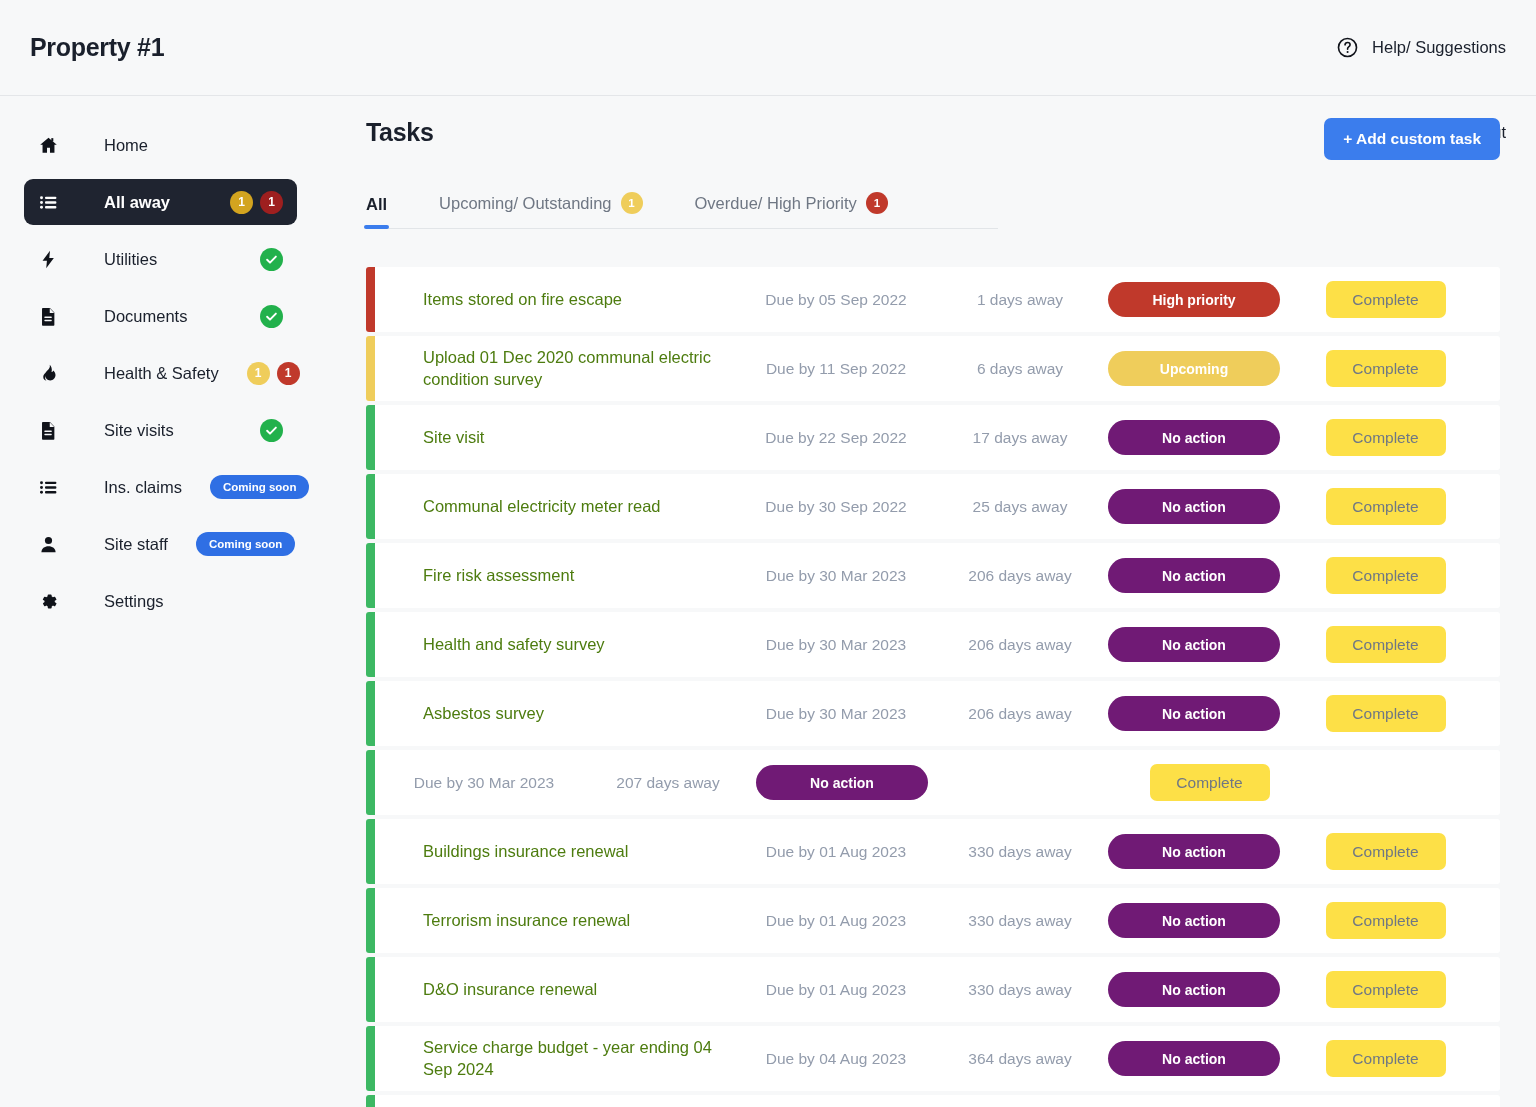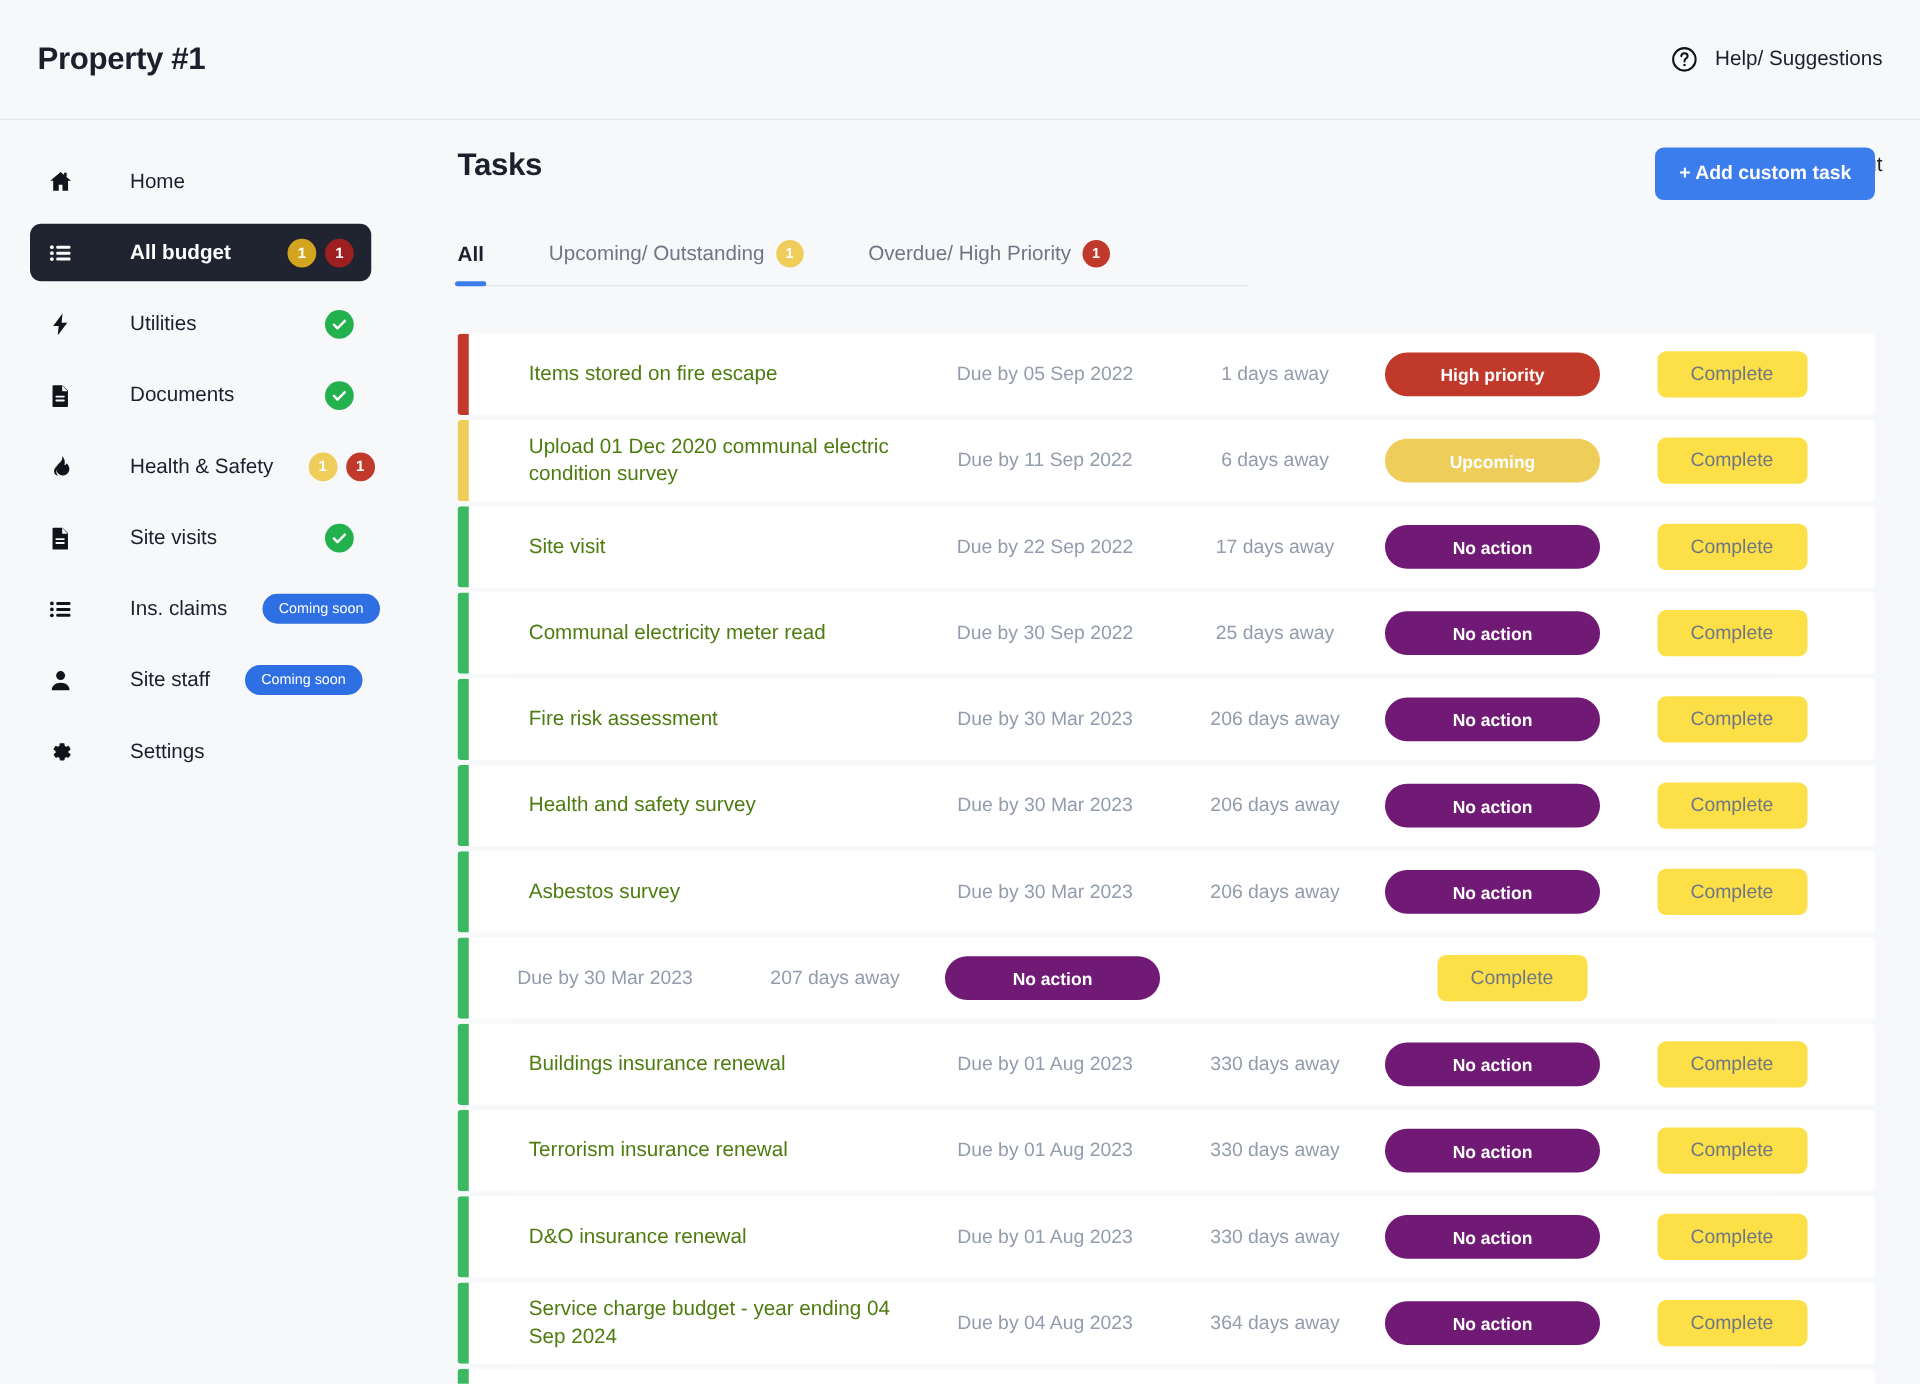--- a/index.html
+++ b/index.html
@@ -75,21 +75,21 @@
   .nav-item.active .count-badge.yellow { background: #d3a41f; }
   .nav-item.active .count-badge.red    { background: #9e1f1f; }
 
   .check-badge {
     width: 23px; height: 23px; border-radius: 50%;
     background: #22b14c;
     display: flex; align-items: center; justify-content: center;
   }
   .soon-pill {
     background: #2f6fe4; color: #fff;
-    font-size: 11.5px; font-weight: 400;
+    font-size: 11.5px; font-weight: 700;
     border-radius: 20px; padding: 6px 13px;
     white-space: nowrap;
   }
 
   
   .main { flex: 1; padding: 22px 36px 0 6px; min-width: 0; }
   .main-head { display: flex; align-items: flex-start; }
   .page-title { font-size: 25px; font-weight: 700; color: #1a202c; letter-spacing: -0.3px; }
   .add-btn {
     margin-left: auto;
@@ -231,21 +231,21 @@
         <span class="nav-ico">
           <svg width="21" height="21" viewBox="0 0 24 24" aria-hidden="true">
             <circle cx="4" cy="6.6" r="1.7" fill="#ffffff"></circle>
             <circle cx="4" cy="12" r="1.7" fill="#ffffff"></circle>
             <circle cx="4" cy="17.4" r="1.7" fill="#ffffff"></circle>
             <rect x="8" y="5.3" width="13" height="2.7" rx="1.1" fill="#ffffff"></rect>
             <rect x="8" y="10.7" width="13" height="2.7" rx="1.1" fill="#ffffff"></rect>
             <rect x="8" y="16.1" width="13" height="2.7" rx="1.1" fill="#ffffff"></rect>
           </svg>
         </span>
-        <span class="nav-label">All budget</span>
+        <span class="nav-label">All away</span>
         <span class="nav-right">
           <span class="count-badge yellow">1</span>
           <span class="count-badge red">1</span>
         </span>
       </div>
       <div class="nav-item">
         <span class="nav-ico">
           <svg width="21" height="21" viewBox="0 0 24 24" aria-hidden="true">
             <path d="M13.7 2L5.2 13.4h5L9.4 22l8.7-11.6h-5.2L13.7 2z" fill="#10131a"></path>
           </svg>

